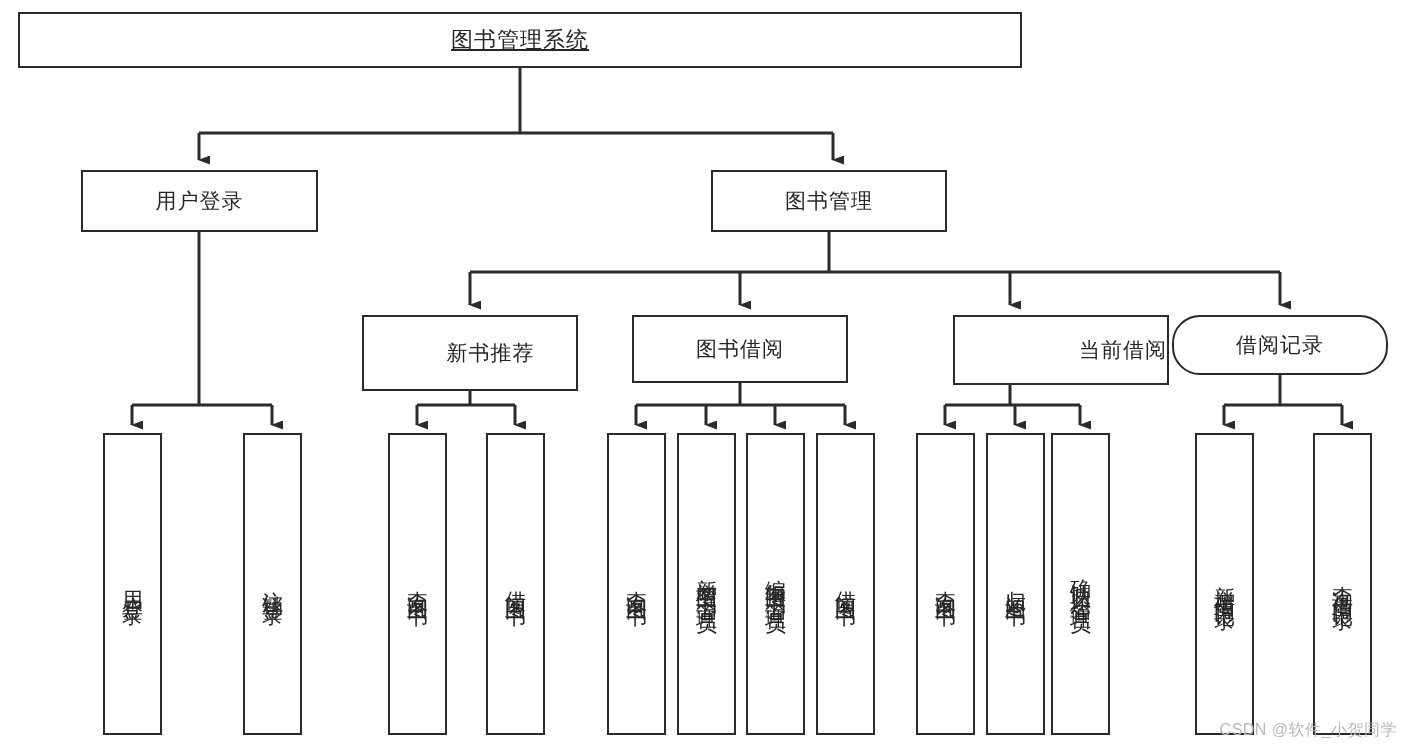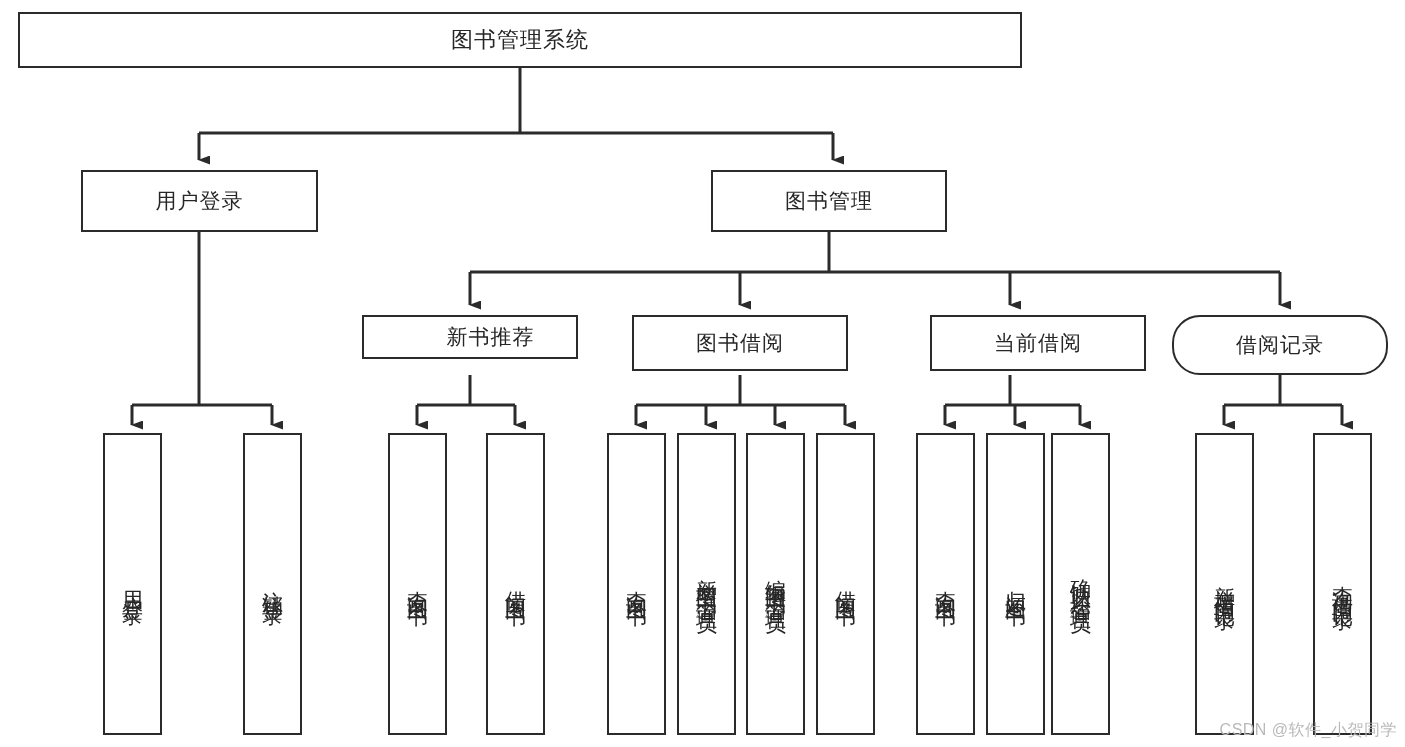--- a/index.html
+++ b/index.html
@@ -36,20 +36,21 @@
     justify-content: center;
     color: #262626;
   }
   .node.horizontal {
     font-size: 21px;
     letter-spacing: 1px;
     line-height: 1.2;
   }
   .node.root {
     font-size: 22px;
+    text-decoration: underline;
   }
   .node.vertical {
     writing-mode: vertical-rl;
     text-orientation: upright;
     font-size: 21px;
     letter-spacing: 5px;
     line-height: 1.05;
     padding: 4px 0;
     text-align: center;
   }
@@ -128,27 +129,27 @@
     <span>图书管理系统</span>
   </div>
 
   <div class="node horizontal" style="left:81px; top:170px; width:237px; height:62px;">
     <span>用户登录</span>
   </div>
   <div class="node horizontal" style="left:711px; top:170px; width:236px; height:62px;">
     <span>图书管理</span>
   </div>
 
-  <div class="node horizontal" style="left:362px; top:315px; width:216px; height:44px;padding-left:41px;">
+  <div class="node horizontal" style="left:362px; top:315px; width:216px; height:76px;padding-left:41px;">
     <span>新书推荐</span>
   </div>
-  <div class="node horizontal" style="left:632px; top:315px; width:216px; height:56px;">
+  <div class="node horizontal" style="left:632px; top:315px; width:216px; height:68px;">
     <span>图书借阅</span>
   </div>
-  <div class="node horizontal" style="left:930px; top:315px; width:216px; height:56px;">
+  <div class="node horizontal" style="left:953px; top:315px; width:216px; height:70px;justify-content:flex-end;">
     <span>当前借阅</span>
   </div>
   <div class="node horizontal" style="left:1172px; top:315px; width:216px; height:60px;border-radius:28px;">
     <span>借阅记录</span>
   </div>
 
   <div class="node vertical" style="left:103px; top:433px; width:59px; height:302px;">
     <span class="vtext">用户登录</span>
   </div>
   <div class="node vertical" style="left:243px; top:433px; width:59px; height:302px;">

